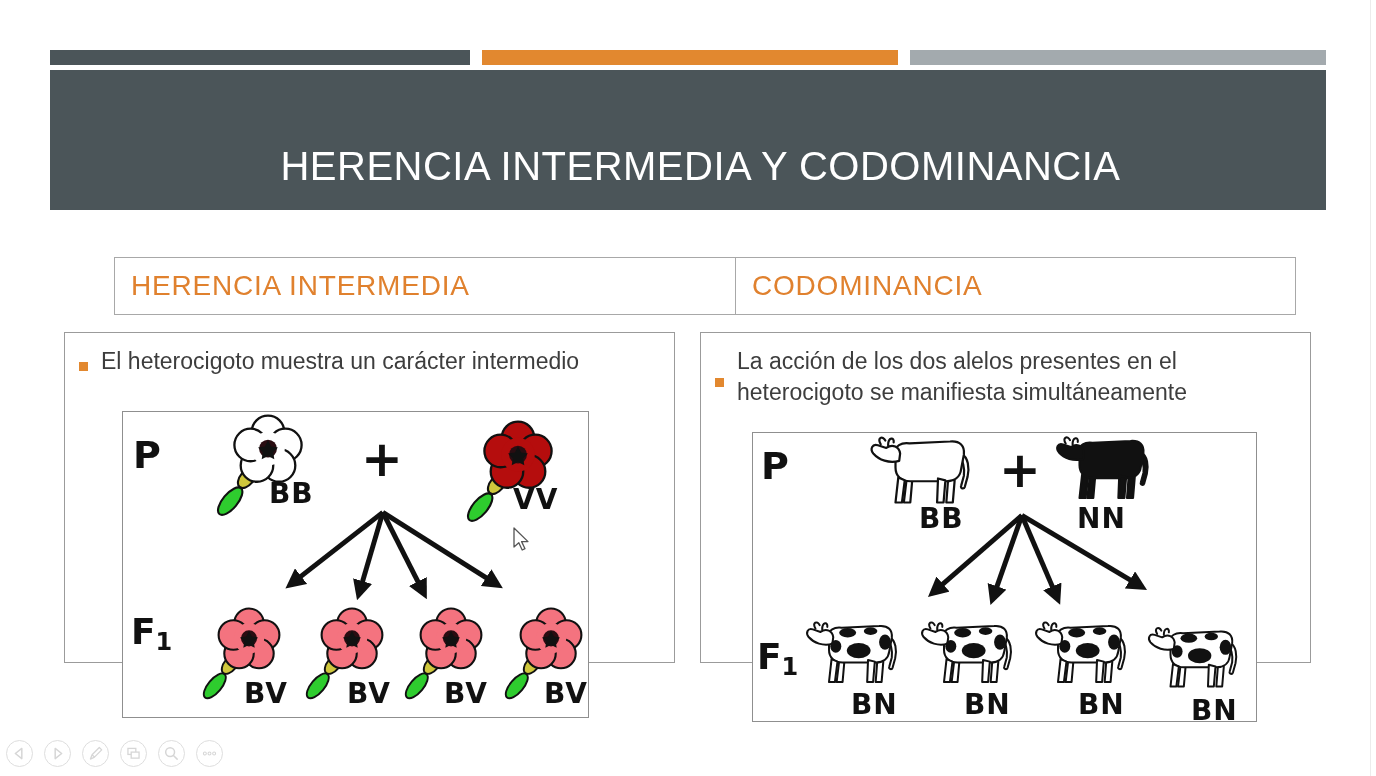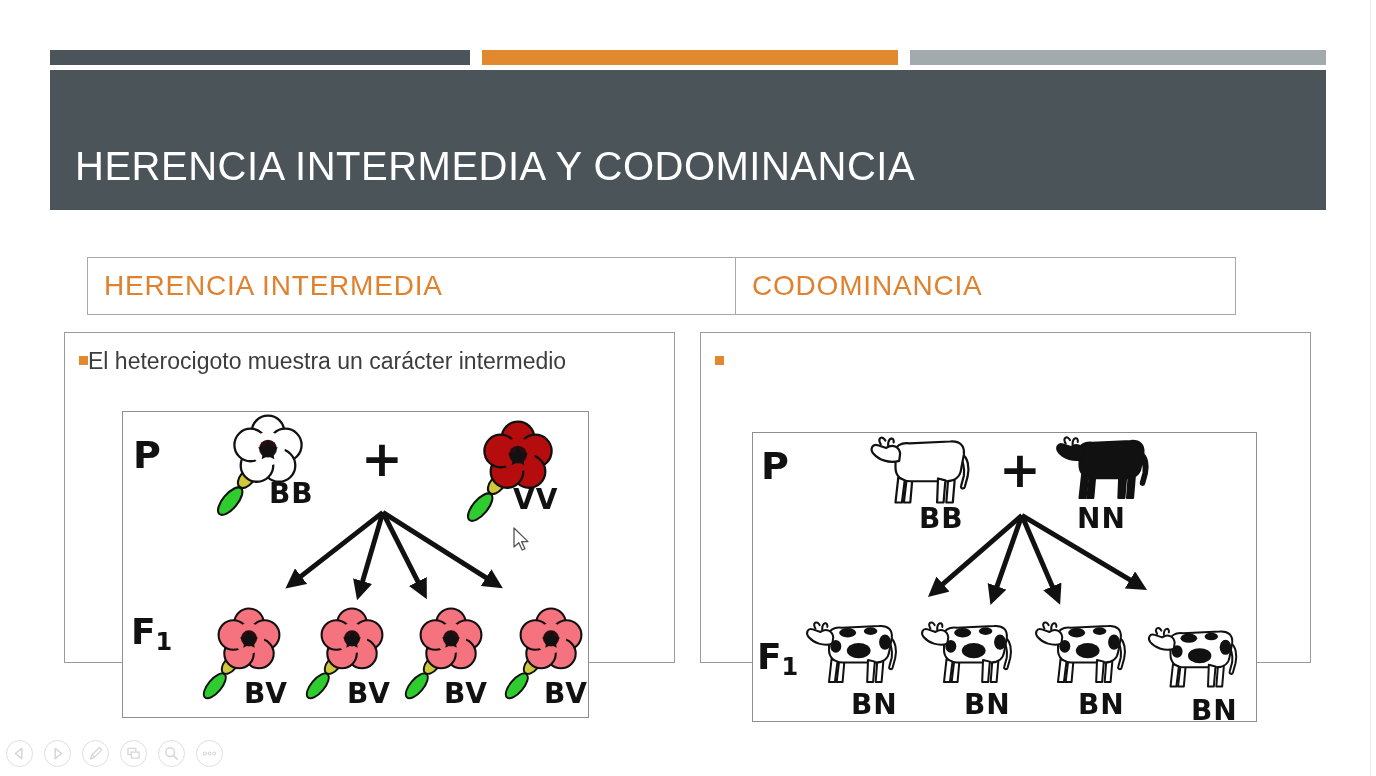--- a/index.html
+++ b/index.html
@@ -11,47 +11,47 @@
   
   .bar{position:absolute;top:50px;height:15px;}
   .bar-dark {left:50px; width:420px;background:var(--band,#4b5559);}
   .bar-orange{left:482px;width:416px;background:var(--accent-orange,#e2882f);}
   .bar-gray {left:910px;width:416px;background:var(--accent-gray,#a3aaae);}
 
   
   .title-band{
     position:absolute;left:50px;top:70px;width:1276px;height:140px;
     background:var(--band,#4b5559);display:flex;align-items:flex-end;
-    padding:0 0 24px 25px;box-sizing:border-box;
+    padding:0 0 24px 25px;box-sizing:border-box;justify-content:center;
   }
   .title-band h1{
     margin:0;font-size:40px;font-weight:400;letter-spacing:0.5px;
     color:#ffffff;line-height:1;white-space:nowrap;
   }
 
   
   .hdr-box{
     position:absolute;top:257px;height:58px;background:#fff;
     border:1px solid #a8a8a8;display:flex;align-items:center;
     padding-left:16px;box-sizing:border-box;
   }
-  .hdr-left {left:87px;width:690px;}
-  .hdr-right{left:735px;width:501px;}
+  .hdr-left {left:114px;width:690px;}
+  .hdr-right{left:735px;width:561px;}
   .hdr-box span{
     font-size:28px;color:var(--heading-orange,#e0812e);letter-spacing:0.8px;
   }
 
   
   .content-box{
     position:absolute;top:332px;width:611px;height:331px;
     border:1px solid #9b9b9b;background:#fff;box-sizing:border-box;z-index:1;
   }
   .content-left{left:64px;}
   .content-right{left:700px;}
-  .bullet-row{display:flex;padding:13px 8px 0 14px;}
+  .bullet-row{display:flex;gap:13px;padding:13px 8px 0 14px;align-items:center;}
   .bullet-sq{
     flex:0 0 auto;width:9px;height:9px;margin-top:10px;
     background:var(--accent-orange,#e2882f);
   }
   .bullet-text{font-size:23px;line-height:31px;color:var(--body-text,#3d3d3d);}
   .bullet-text span{display:block;}
 
   
   .diagram{
     position:absolute;background:#fff;border:1px solid #8f8f8f;
@@ -150,20 +150,24 @@
     <div class="bullet-sq"></div>
     <div class="bullet-text">
       <span>El heterocigoto muestra un carácter intermedio</span>
     </div>
   </div>
 </div>
 
 <div class="content-box content-right">
   <div class="bullet-row">
     <div class="bullet-sq"></div>
+    <div class="bullet-text">
+      <span>La acción de los dos alelos presentes en el</span>
+      <span>heterocigoto se manifiesta simultáneamente</span>
+    </div>
   </div>
 </div>
 
 <div class="diagram diagram-left">
   <svg class="arrows" viewBox="0 0 467 307">
     <defs>
       <marker id="ah-l" viewBox="0 0 10 10" refX="3" refY="5" markerWidth="4" markerHeight="4" orient="auto">
         <path d="M0,0 L10,5 L0,10 z" fill="#111"></path>
       </marker>
     </defs>

